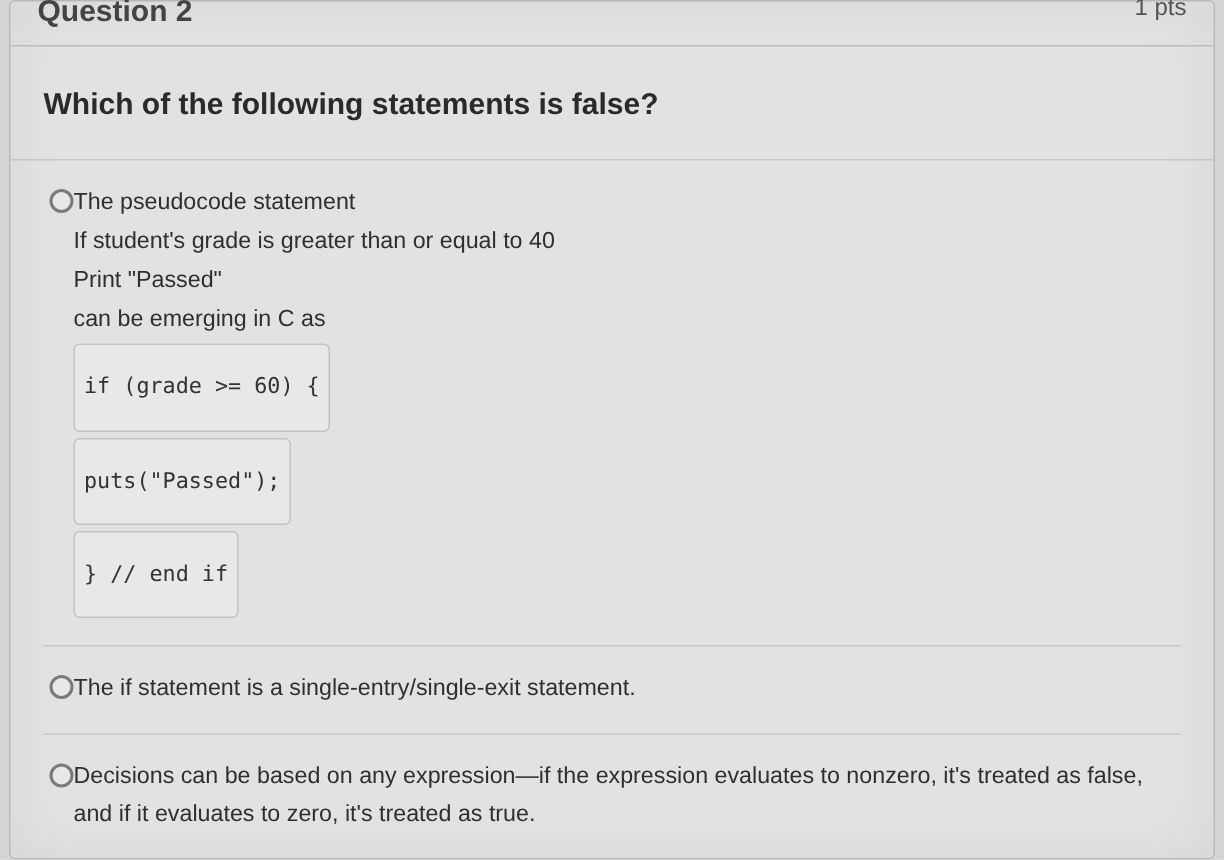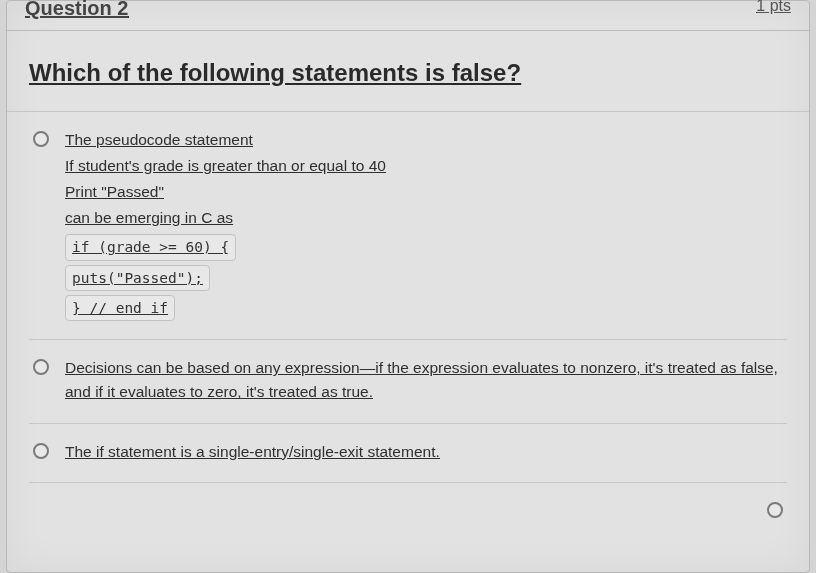--- a/index.html
+++ b/index.html
@@ -1,15 +1,15 @@
 <!DOCTYPE html>
 <html><head>
 <meta charset="utf-8">
 <style>
-  * { box-sizing: border-box; margin: 0; padding: 0; text-decoration: underline; }
+  * { box-sizing: border-box; margin: 0; padding: 0; }
   body {
     font-family: "Helvetica Neue", Arial, sans-serif;
     background: #d4d4d4;
     width: 816px;
     height: 573px;
     overflow: hidden;
     padding: 0;
   }
   .quiz-card {
     background: #e2e2e2;
@@ -33,57 +33,56 @@
     color: #444;
     margin-top: -4px;
   }
   .points {
     font-size: 16px;
     color: #555;
     margin-top: -4px;
   }
   .prompt {
     padding: 28px 22px 24px 22px;
-    font-size: 24px;
+    font-size: 20px;
     font-weight: 700;
     color: #2a2a2a;
     border-bottom: 1px solid #c5c5c5;
   }
   .options {
     padding: 0 22px;
   }
   .option {
     display: flex;
     align-items: flex-start;
-    gap: 16px;
+    gap: 0;
     padding: 16px 4px;
     border-bottom: 1px solid #c8c8c8;
     font-size: 15.5px;
     color: #2f2f2f;
     line-height: 1.55;
-    justify-content: flex-end;
   }
   .option:last-child { border-bottom: none; }
   .radio {
     flex: 0 0 16px;
     width: 16px;
     height: 16px;
     border: 2px solid #7a7a7a;
     border-radius: 50%;
     background: #e8e8e8;
     margin-top: 3px;
   }
   .opt-body { flex: 1; }
   .opt-line { margin-bottom: 2px; }
   .code {
     font-family: "Consolas", monospace;
     background: #e8e8e8;
     border: 1px solid #c2c2c2;
     border-radius: 4px;
-    padding: 1px 6px;
+    padding: 17px 6px;
     display: inline-block;
     font-size: 14.5px;
     color: #333;
     margin: 2px 0;
   }
 </style>
 </head>
 <body>
 
 <div class="quiz-card">
@@ -106,28 +105,28 @@
         <div class="opt-line">can be emerging in C as</div>
         <div><span class="code">if (grade &gt;= 60) {</span></div>
         <div><span class="code">puts("Passed");</span></div>
         <div><span class="code">} // end if</span></div>
       </div>
     </div>
 
     <div class="option">
       <div class="radio"></div>
       <div class="opt-body">
-        <div class="opt-line">Decisions can be based on any expression—if the expression evaluates to nonzero, it's treated as false, and if it evaluates to zero, it's treated as true.</div>
+        <div class="opt-line">The if statement is a single-entry/single-exit statement.</div>
       </div>
     </div>
 
     <div class="option">
       <div class="radio"></div>
       <div class="opt-body">
-        <div class="opt-line">The if statement is a single-entry/single-exit statement.</div>
+        <div class="opt-line">Decisions can be based on any expression—if the expression evaluates to nonzero, it's treated as false, and if it evaluates to zero, it's treated as true.</div>
       </div>
     </div>
 
     <div class="option">
       <div class="radio"></div>
     </div>
 
   </div>
 </div>
 

